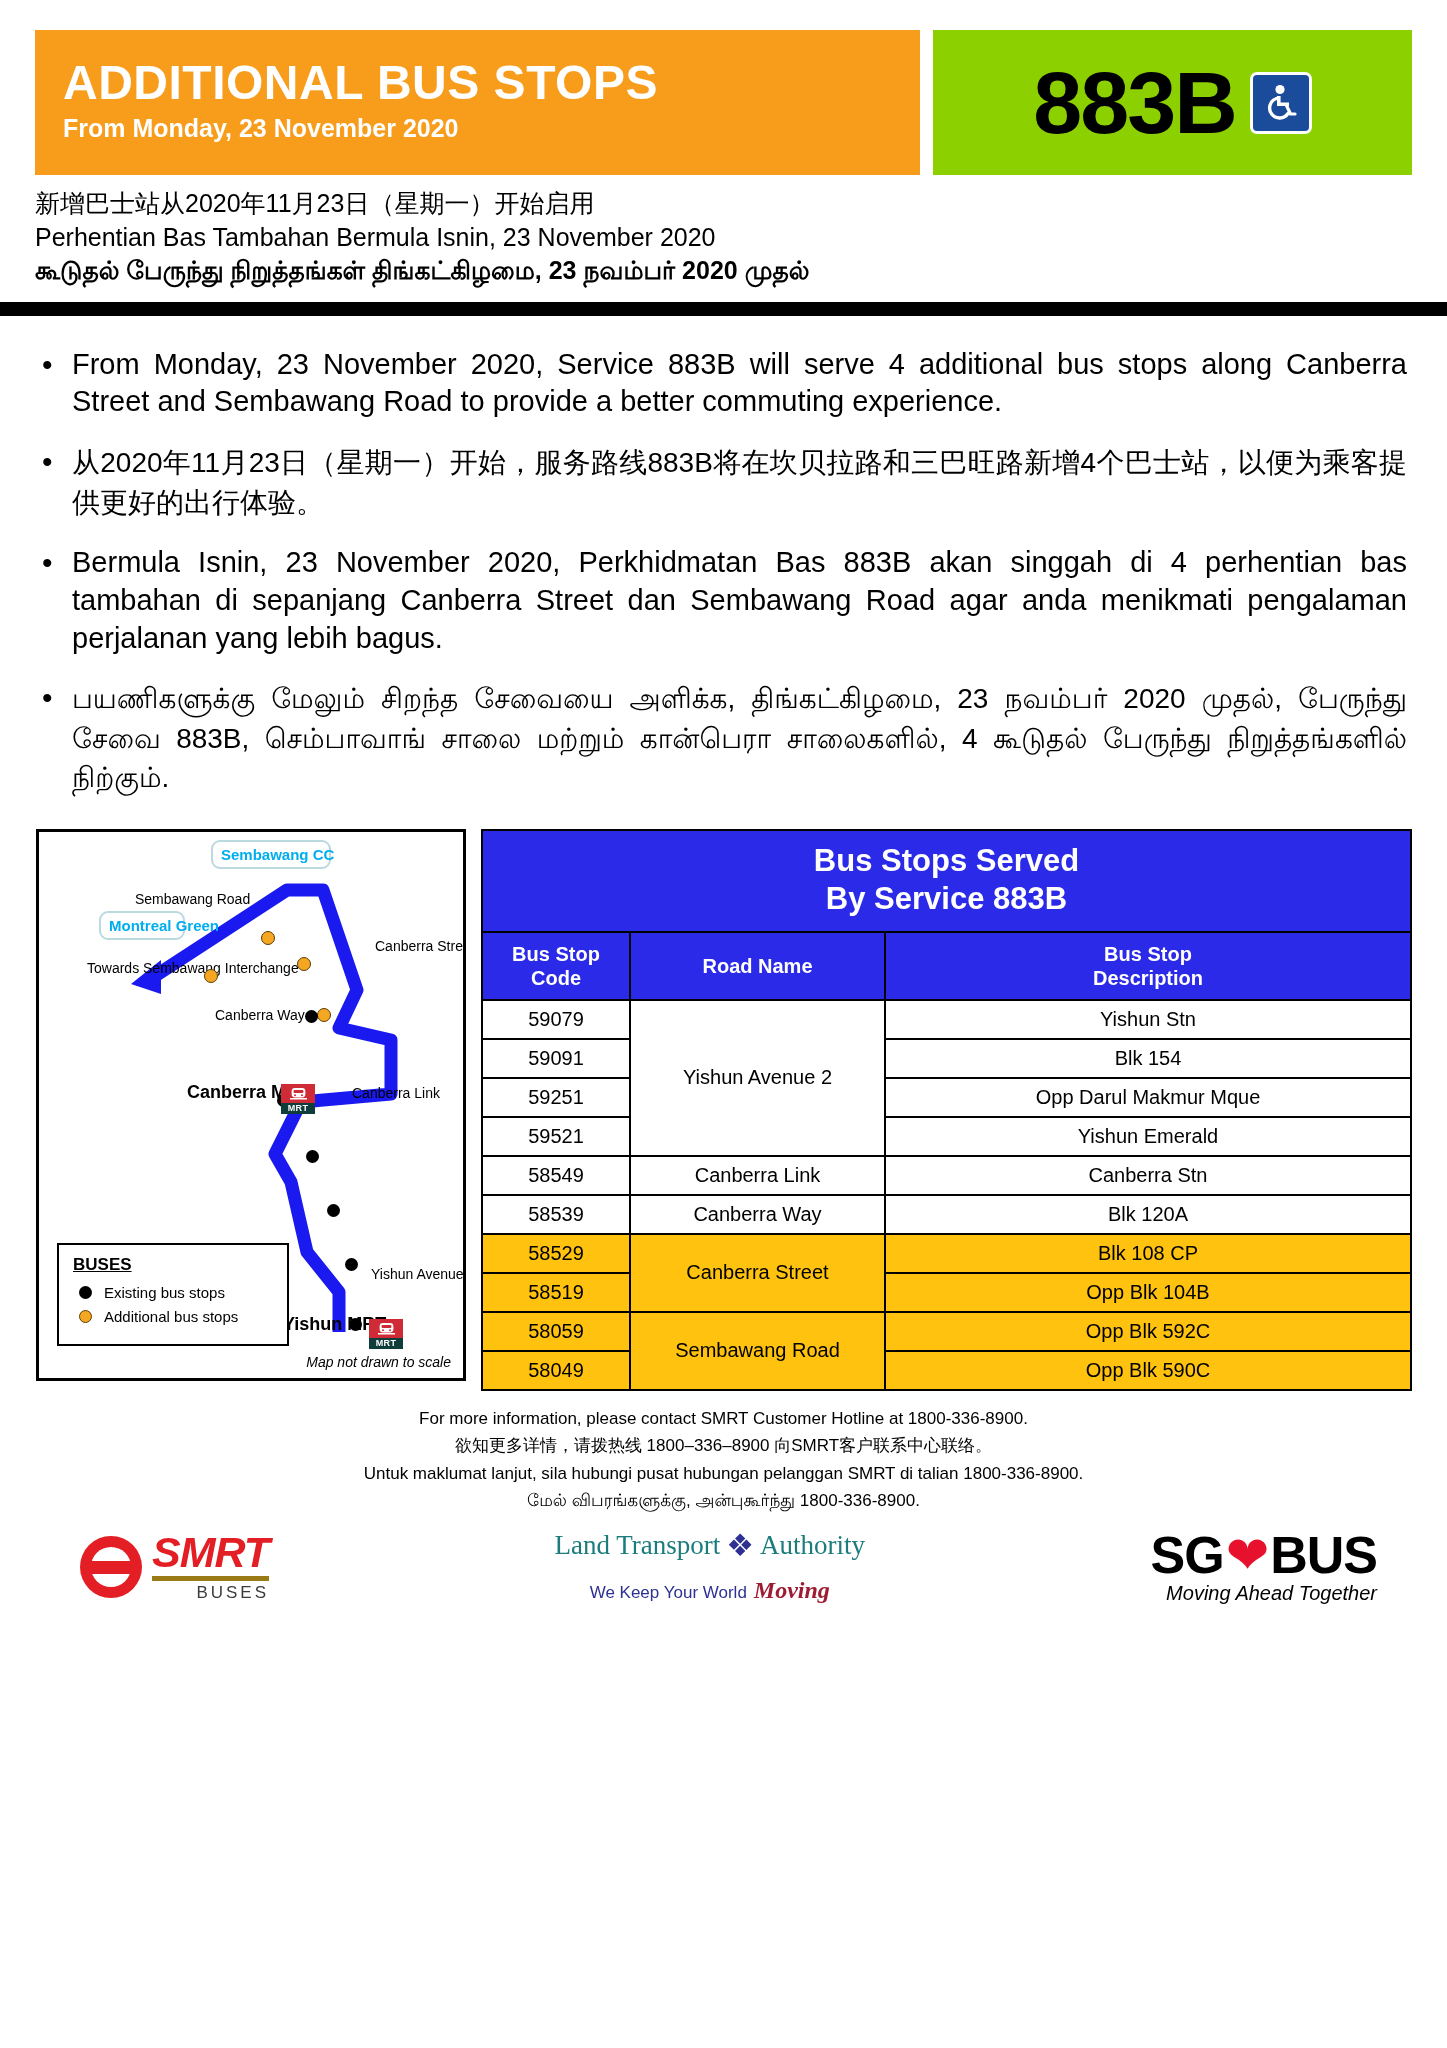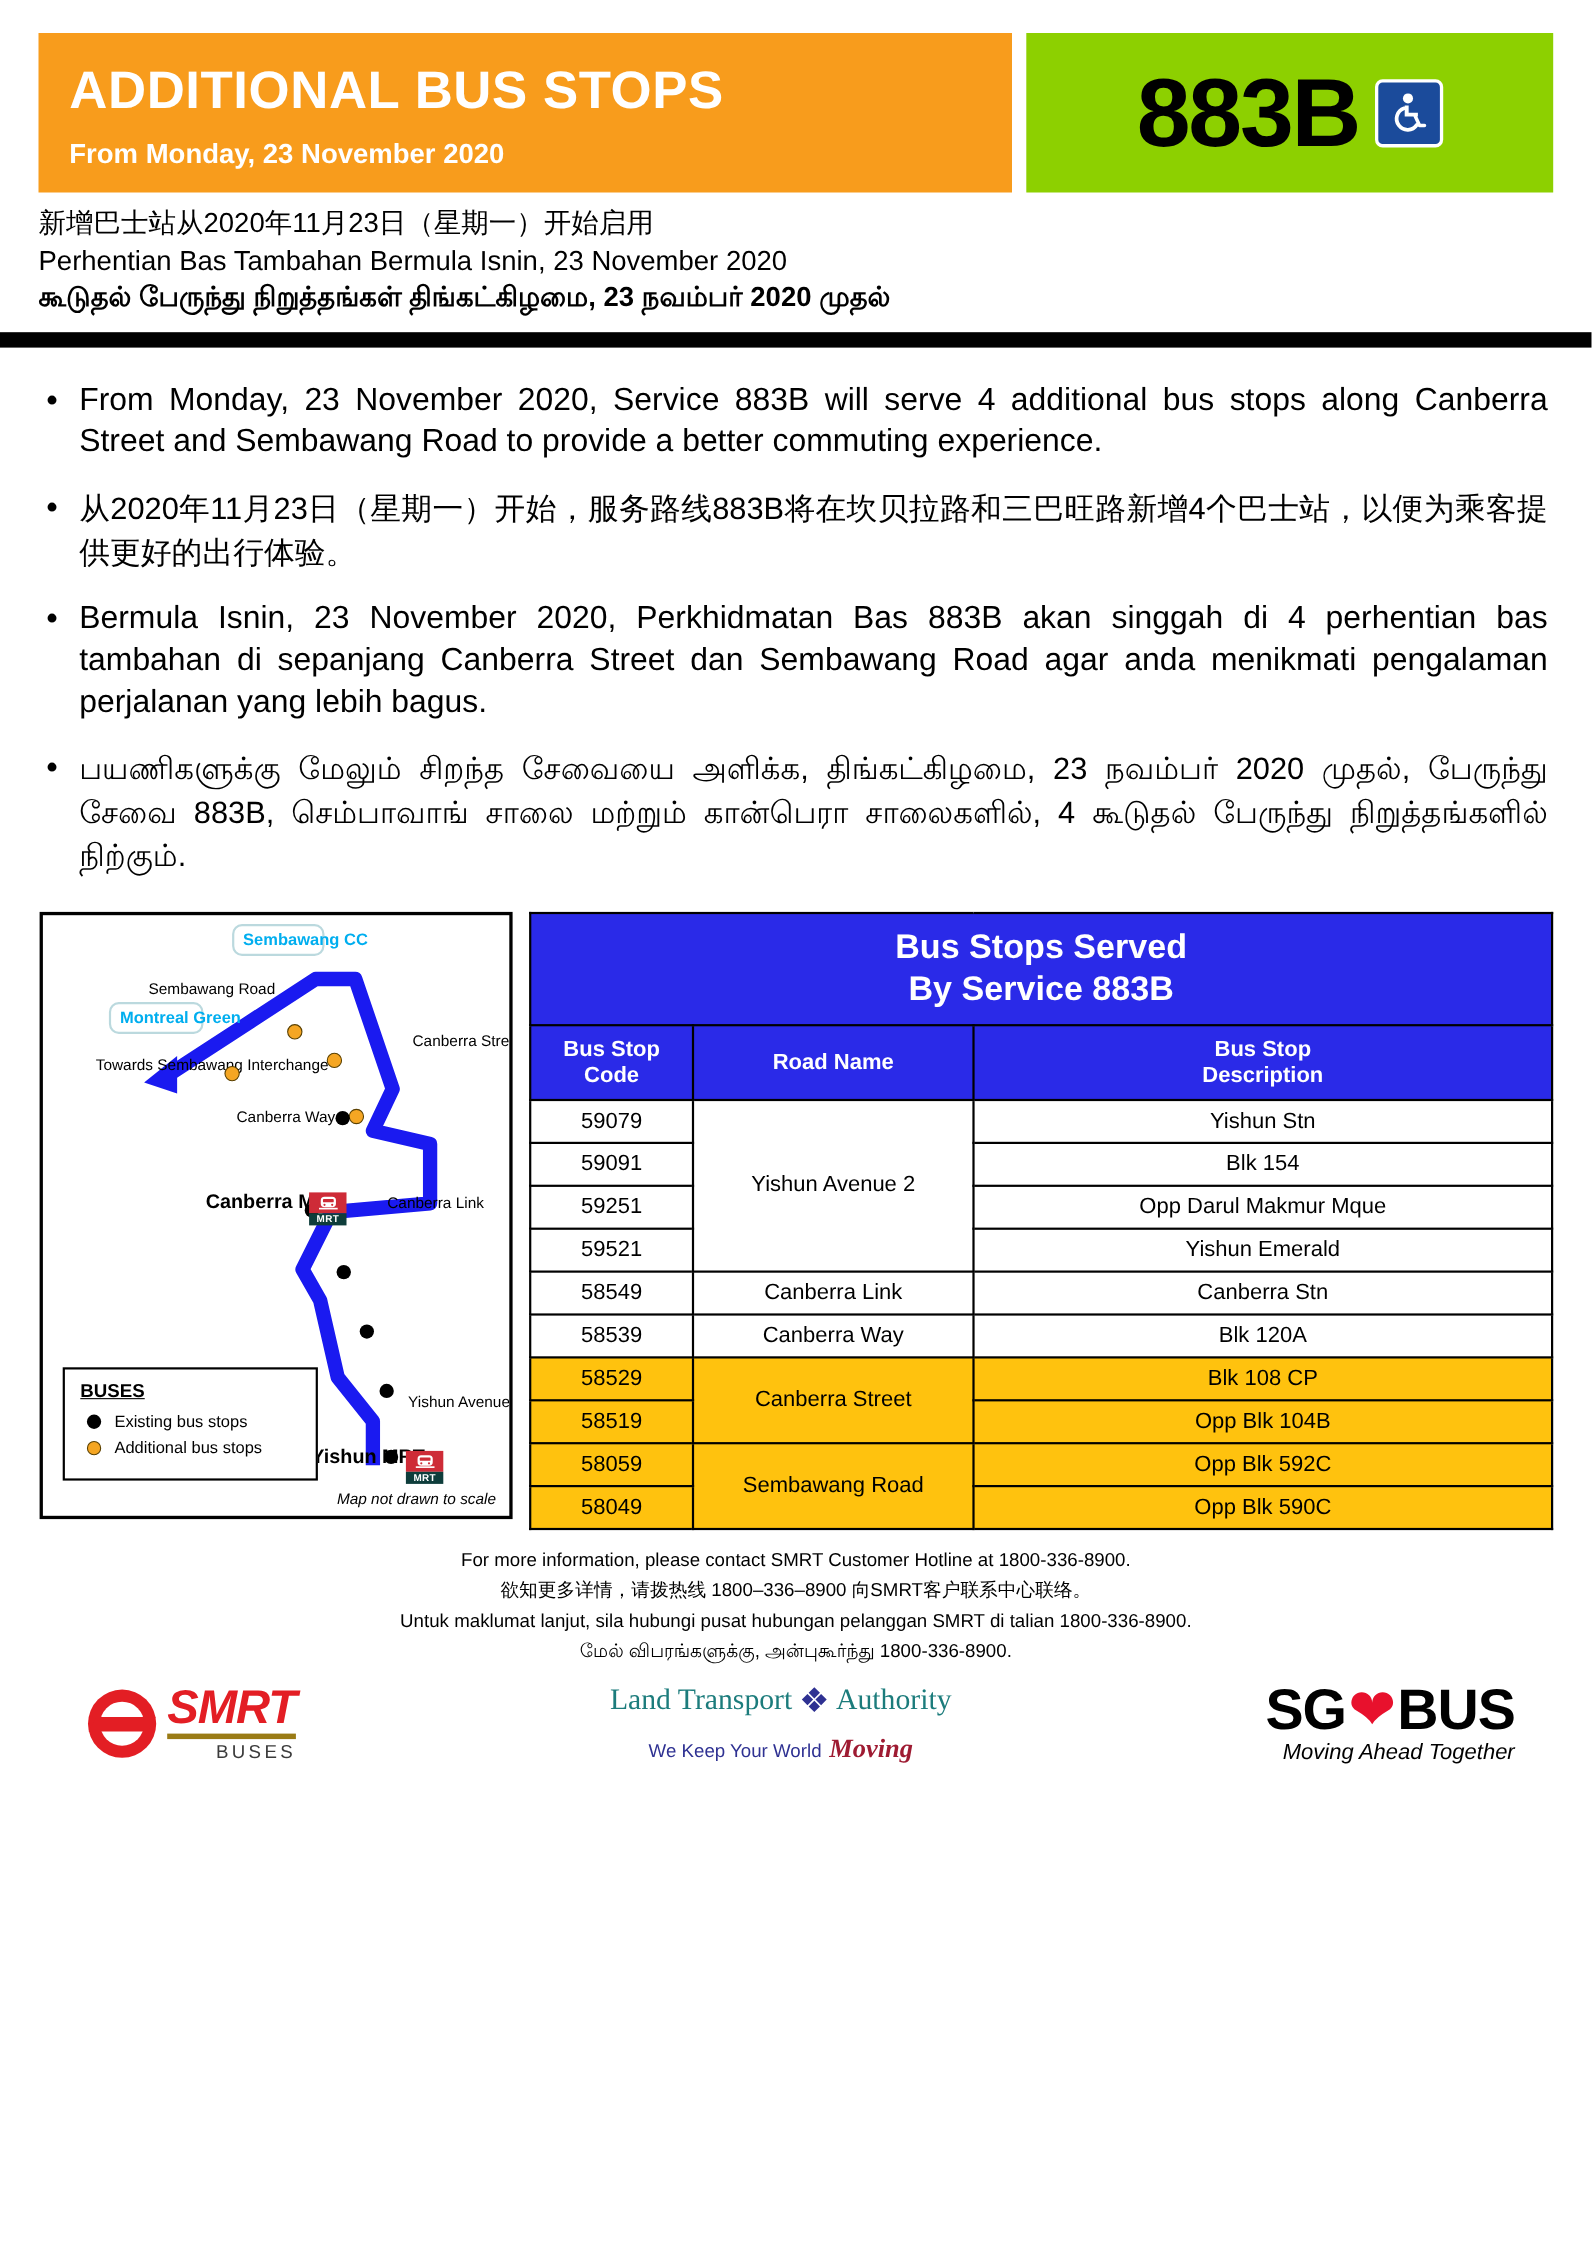--- a/index.html
+++ b/index.html
@@ -32,21 +32,21 @@
     font-weight: bold;
     letter-spacing: 0.5px;
     line-height: 1.05;
     margin: 0;
     white-space: nowrap;
   }
   .header-sub {
     color: #ffffff;
     font-size: 25px;
     font-weight: bold;
-    margin-top: 18px;
+    margin-top: 6px;
     white-space: nowrap;
   }
   .header-green {
     flex: 1 1 auto;
     margin-left: 13px;
     background: #8DD000;
     display: flex;
     align-items: center;
     justify-content: center;
     gap: 14px;
@@ -351,21 +351,21 @@
 <div class="panels">
 
   <div class="map-box">
     <svg width="424" height="546" viewBox="0 0 424 546" style="position:absolute;left:0;top:0;" aria-hidden="true">
       <g fill="none" stroke="#1A1AF0" stroke-width="13" stroke-linejoin="round" stroke-linecap="butt">
         <path d="M116 144 L248 58 L284 58 L318 158 L300 196 L352 208 L352 262 L262 270 L236 322 L252 350 L268 420 L300 460 L300 500"></path>
       </g>
       <polygon points="122,128 122,162 92,152" fill="#1A1AF0"></polygon>
     </svg>
 
-    <div class="poi-box" style="left:172px; top:8px; width:84px;">Sembawang CC</div>
+    <div class="poi-box" style="left:172px; top:8px; width:120px;">Sembawang CC</div>
     <div class="poi-box" style="left:60px; top:79px; width:86px;">Montreal Green</div>
 
     <div class="map-label" style="left:96px; top:59px;">Sembawang Road</div>
     <div class="map-label" style="left:336px; top:106px;">Canberra Street</div>
     <div class="map-label" style="left:176px; top:175px;">Canberra Way</div>
     <div class="map-label" style="left:313px; top:253px;">Canberra Link</div>
     <div class="map-label" style="left:332px; top:434px;">Yishun Avenue 2</div>
     <div class="map-label" style="left:48px; top:128px; text-align:center; width:120px;">
       <span>Towards Sembawang Interchange</span>
     </div>

